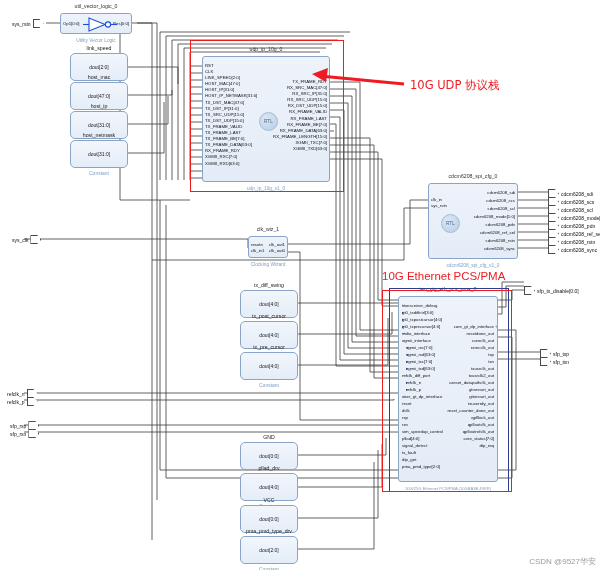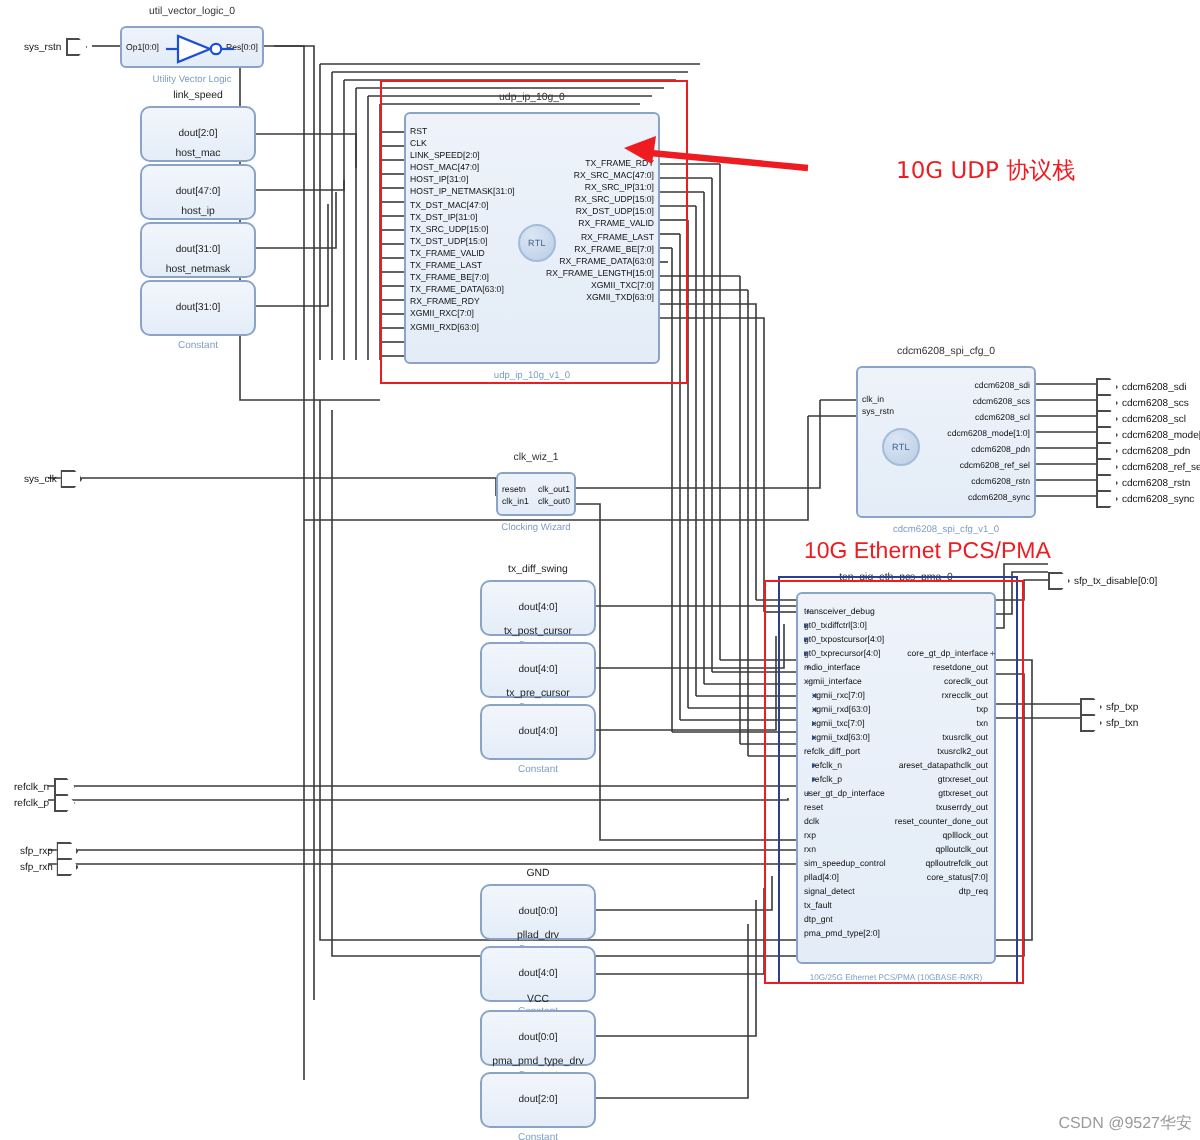--- a/index.html
+++ b/index.html
@@ -461,18 +461,18 @@
   <div class="bluebox" style="left:389px;top:288px;width:118px;height:202px;"></div>
   <div class="redbox" style="left:382px;top:290px;width:128px;height:200px;"></div>
 
   <svg class="wires" viewBox="0 0 600 570">
     <g>
       <line x1="404" y1="84" x2="320" y2="76" stroke="#ee1c21" stroke-width="3.2"></line>
       <polygon points="312,74 328,68 326,82" fill="#ee1c21"></polygon>
     </g>
   </svg>
 
-  <div class="redtxt cn" style="left:410px;top:78px;margin-left:38px;">10G UDP 协议栈</div>
-  <div class="redtxt" style="left:382px;top:270px;margin-left:20px;">10G Ethernet PCS/PMA</div>
+  <div class="redtxt cn" style="left:410px;top:78px;">10G UDP 协议栈</div>
+  <div class="redtxt" style="left:382px;top:270px;">10G Ethernet PCS/PMA</div>
 
   <div class="watermark">CSDN @9527华安</div>
 
 </div>
 
 </body></html>

